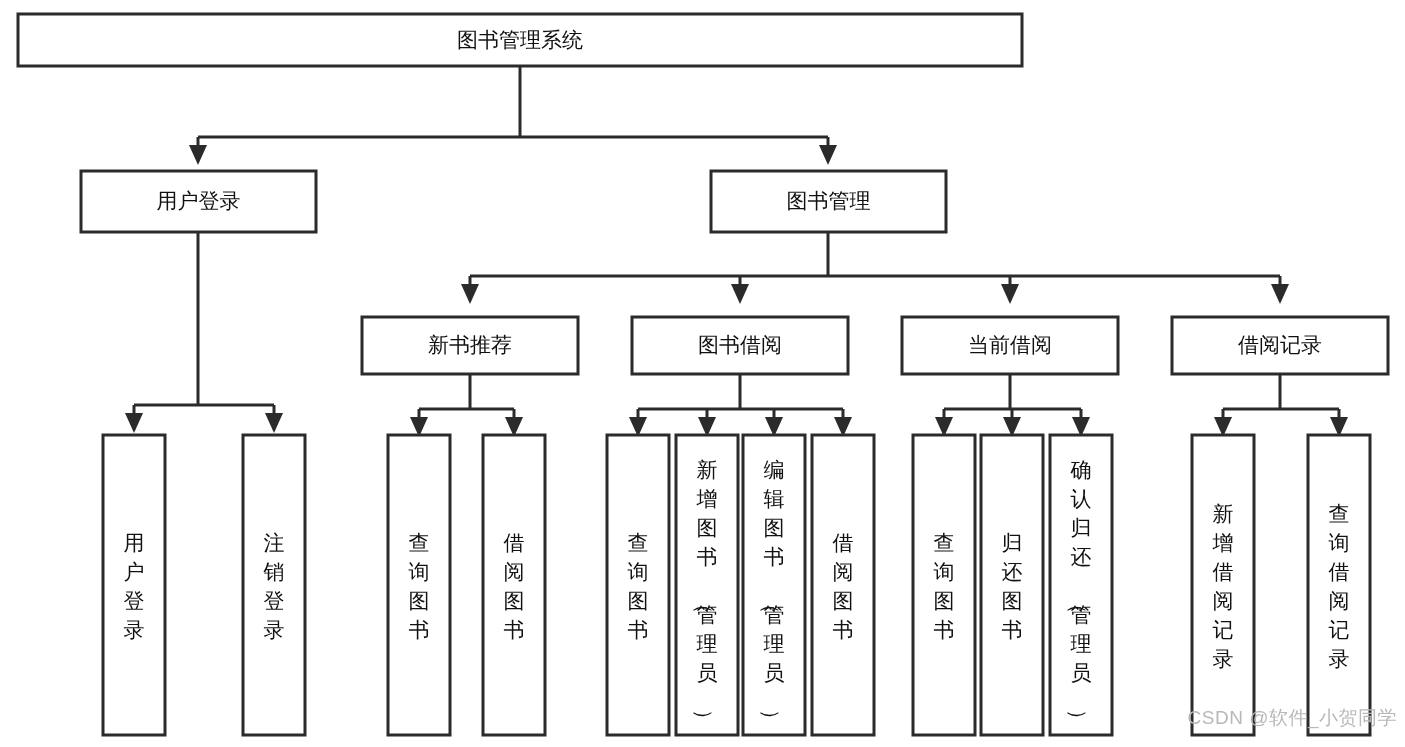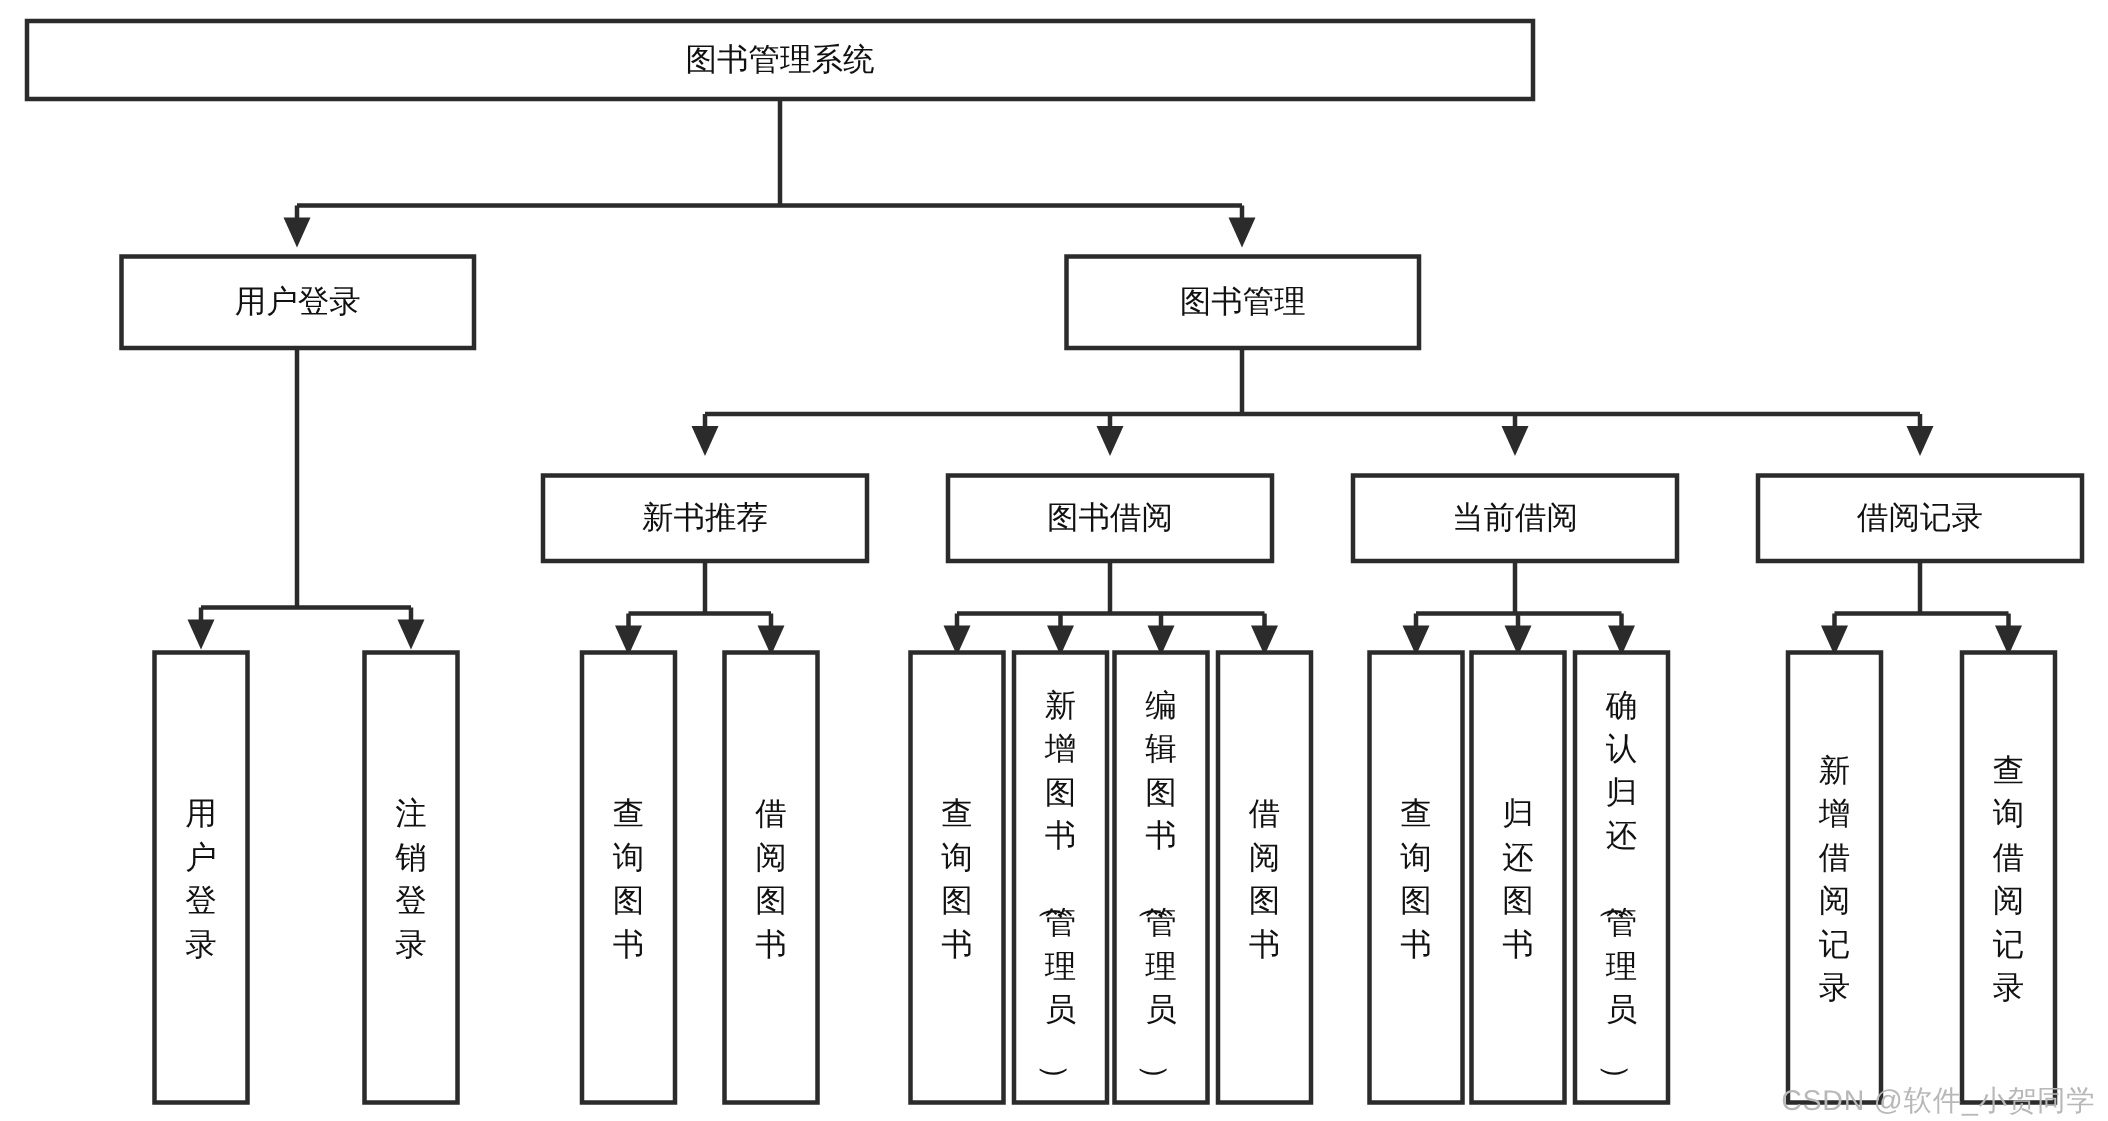--- a/index.html
+++ b/index.html
@@ -51,21 +51,21 @@
     fill: none;
     stroke-linecap: butt;
   }
   .arrow-head {
     fill: #2b2b2b;
     stroke: none;
   }
   .watermark-text {
     position: absolute;
     right: 8px;
-    bottom: 0;
+    bottom: 16px;
     font-family: "Liberation Sans", "DejaVu Sans", sans-serif;
     font-size: 19px;
     color: #b8b8b8;
     letter-spacing: 0.5px;
     white-space: nowrap;
     pointer-events: none;
   }
 </style>
 </head>
 <body>

